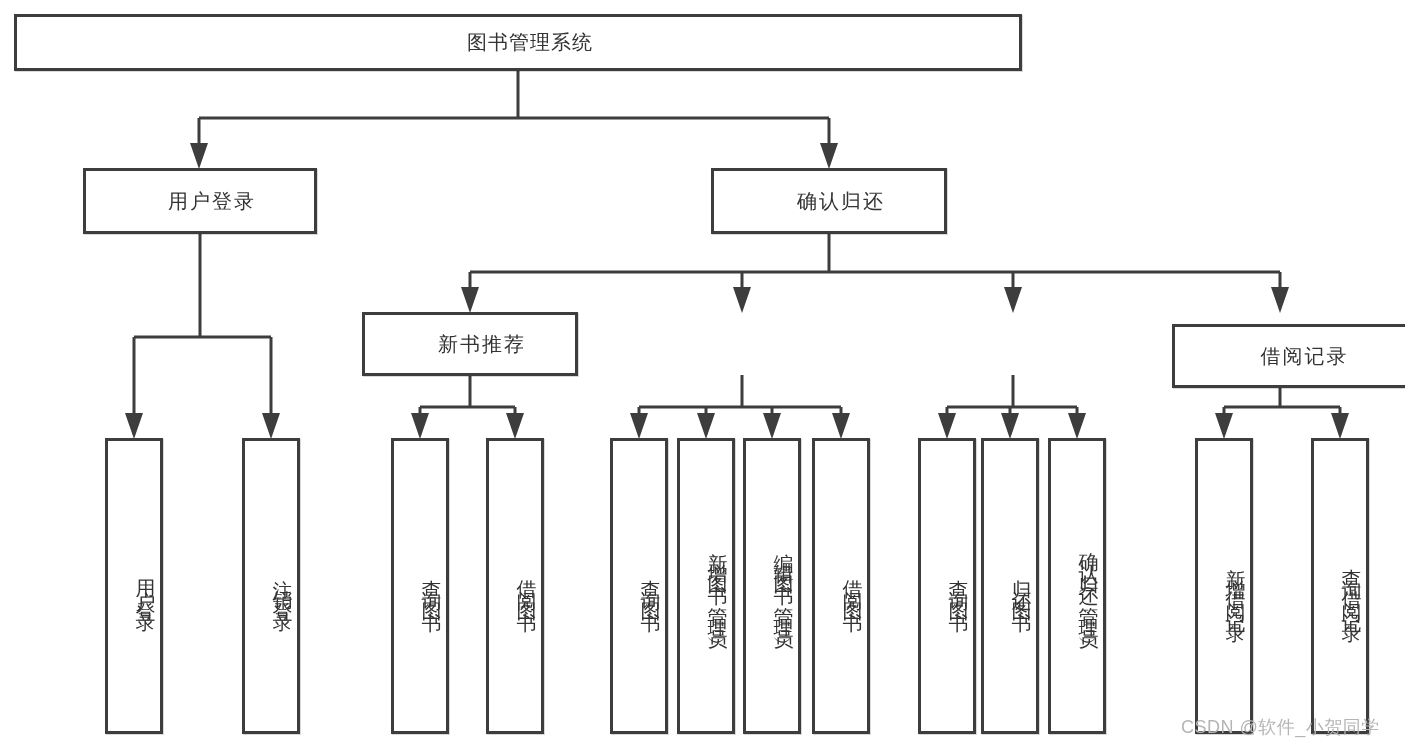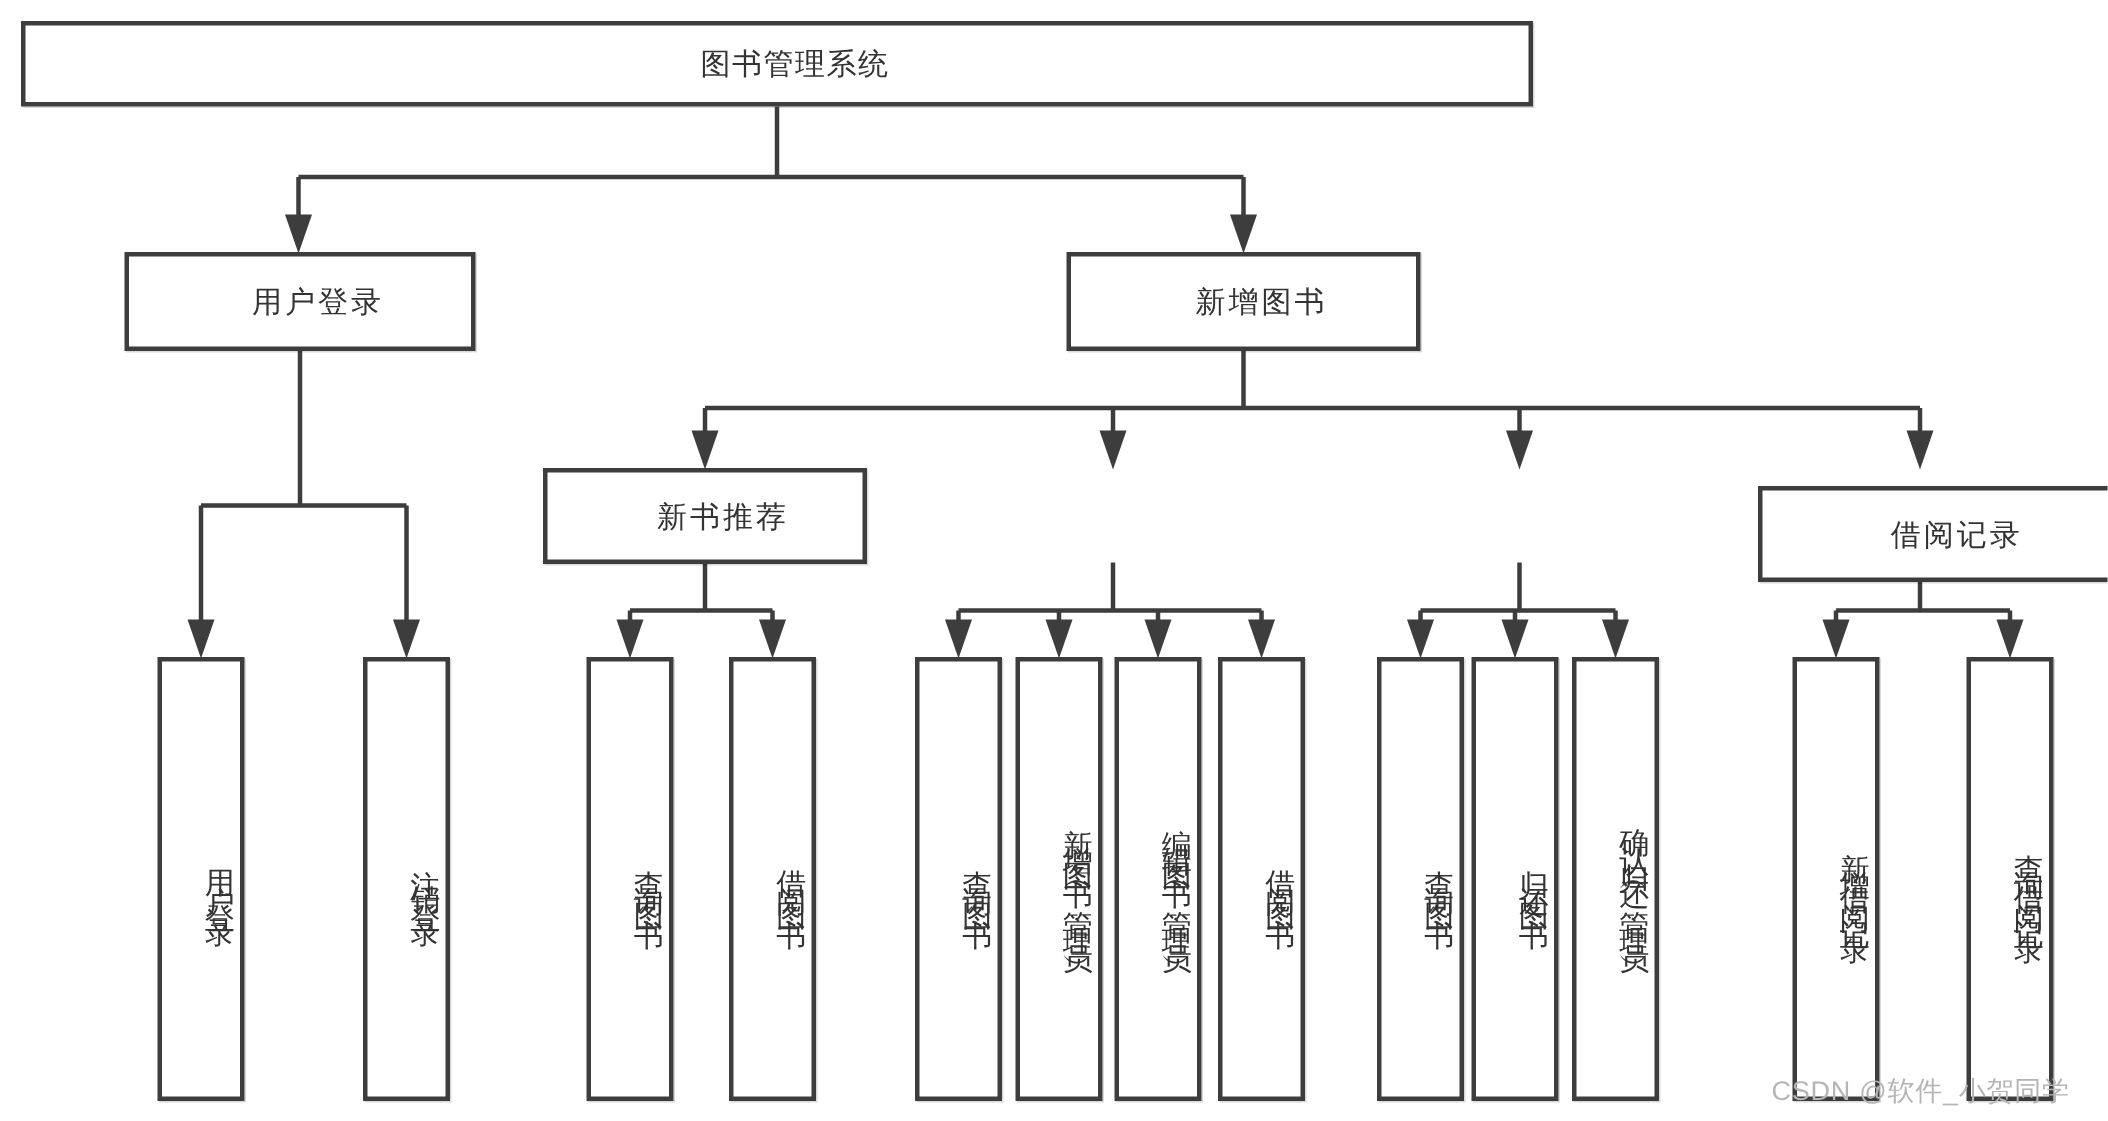--- a/index.html
+++ b/index.html
@@ -118,21 +118,21 @@
       <polygon points="1001,413 1019,413 1010,439"></polygon>
       <polygon points="1068,413 1086,413 1077,439"></polygon>
       <polygon points="1215,413 1233,413 1224,439"></polygon>
       <polygon points="1331,413 1349,413 1340,439"></polygon>
     </g>
   </svg>
 
   <div class="box root">图书管理系统</div>
 
   <div class="box l2a">用户登录</div>
-  <div class="box l2b">新增图书</div>
+  <div class="box l2b">确认归还</div>
 
   <div class="box l3 l3a">新书推荐</div>
   <div class="box l3 l3d">借阅记录</div>
 
   <div class="box leaf lf1">用户登录</div>
   <div class="box leaf lf2">注销登录</div>
   <div class="box leaf lf3">查询图书</div>
   <div class="box leaf lf4">借阅图书</div>
   <div class="box leaf lf5">查询图书</div>
   <div class="box leaf lf6">新增图书（管理员）</div>

